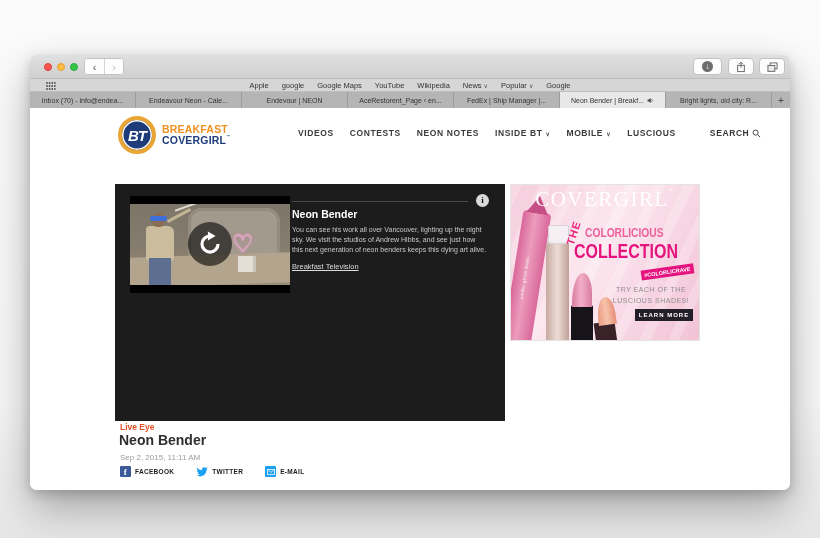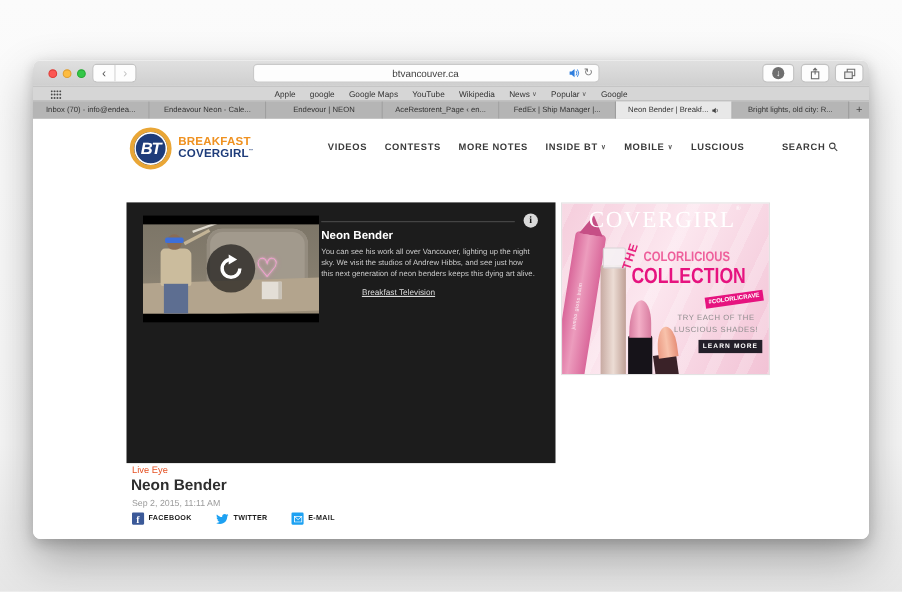--- a/index.html
+++ b/index.html
@@ -89,21 +89,21 @@
   .heart-stand { position:absolute; left:108px; top:52px; width:18px; height:16px; background:#e3ded6; box-shadow:inset -3px 0 0 #c9c3b8; }
   .replay { position:absolute; left:58px; top:26px; width:44px; height:44px; border-radius:50%;
             background:rgba(8,8,8,.62); display:flex; align-items:center; justify-content:center; }
   .vdivider { position:absolute; left:177px; top:17px; width:176px; height:1px; background:#4a4a4a; }
   .info-circle { position:absolute; left:361px; top:10px; width:13px; height:13px; border-radius:50%;
                  background:#d9d9d9; color:#141414; font-family:"Liberation Serif",serif;
                  font-weight:700; font-size:9px; line-height:13px; text-align:center; }
   .vcol { position:absolute; left:177px; top:10px; width:197px; }
   .vtitle { margin-top:14px; font-size:10.5px; font-weight:700; color:#fff; }
   .vdesc { margin-top:5px; font-size:7px; line-height:1.45; color:#c9c9c9; width:195px; }
-  .vlink { display:inline-block; margin-top:6px; font-size:7.5px; color:#dcdcdc; text-decoration:underline;margin-left:37px; }
+  .vlink { display:inline-block; margin-top:6px; font-size:7.5px; color:#dcdcdc; text-decoration:underline; }
 
   
   .ad { position:absolute; left:480px; top:76px; width:190px; height:157px; overflow:hidden;
         border:1px solid #e3e3e3;
         background:linear-gradient(118deg,#f5cddc 0%,#fce7ef 45%,#f2c2d5 100%); }
   .ad::after { content:""; position:absolute; inset:0;
         background:repeating-linear-gradient(115deg, rgba(255,255,255,.22) 0 10px, transparent 10px 26px); }
   .ad > * { position:absolute; z-index:2; }
   .ad-brand { left:0; top:2px; width:100%; text-align:center; font-family:"Liberation Serif",serif;
               font-size:21px; color:#fff; letter-spacing:1.5px; font-weight:400; }
@@ -134,21 +134,21 @@
   .p-lip1-bullet { left:61px; top:88px; width:20px; height:34px;
              background:linear-gradient(90deg,#d87ca0,#f3afc7 45%,#d87ca0);
              border-radius:55% 45% 0 0 / 90% 60% 0 0; }
   .p-lip1-base { left:60px; top:120px; width:22px; height:40px; background:#161319; border-radius:2px; }
   .p-lip2-bullet { left:86px; top:112px; width:18px; height:28px; transform:rotate(-8deg);
              background:linear-gradient(90deg,#eb9b84,#f8c2ab 50%,#e68f78);
              border-radius:55% 45% 0 0 / 85% 60% 0 0; }
   .p-lip2-base { left:84px; top:137px; width:21px; height:22px; background:#3a2228; transform:rotate(-8deg); }
 
   
-  .cat { position:absolute; left:90px; top:314px; font-size:8.5px; font-weight:400; color:#e55325; }
+  .cat { position:absolute; left:90px; top:314px; font-size:8.5px; font-weight:700; color:#e55325; }
   .atitle { position:absolute; left:89px; top:324px; font-size:14px; font-weight:600; color:#2e2e2e; }
   .adate { position:absolute; left:90px; top:345px; font-size:8px; color:#9b9b9b; }
   .share { position:absolute; left:90px; top:358px; display:flex; align-items:center; gap:22px; }
   .share-btn { display:flex; align-items:center; gap:4px; font-size:6.5px; font-weight:700;
                letter-spacing:.3px; color:#1c1c1c; }
   .fb-icon { width:11px; height:11px; background:#3b5998; border-radius:1px; color:#fff;
              font-family:"Liberation Serif",serif; font-weight:700; font-size:9px;
              display:flex; align-items:flex-end; justify-content:center; line-height:10px; }
   .mail-icon { width:11px; height:11px; background:#1da1f2; border-radius:1px;
                display:flex; align-items:center; justify-content:center; }
@@ -161,30 +161,20 @@
 
     <div class="toolbar">
       <div class="lights">
         <span class="light red"></span>
         <span class="light yellow"></span>
         <span class="light green"></span>
       </div>
       <div class="navseg">
         <span class="nbtn">‹</span>
         <span class="nbtn">›</span>
-      </div>
-      <div class="addr">
-        <span class="url">btvancouver.ca</span>
-        <span class="aicons">
-          <svg width="10" height="9" viewBox="0 0 12 10">
-            <path d="M1 3.2 H3.2 L6.4 .6 V9.4 L3.2 6.8 H1 Z" fill="#2e7ede"></path>
-            <path d="M8 2.5 Q10 5 8 7.5 M9.5 1 Q12.5 5 9.5 9" stroke="#2e7ede" stroke-width="1" fill="none"></path>
-          </svg>
-          <span class="reload-glyph">↻</span>
-        </span>
       </div>
       <div class="toolbtn tb-dl">
         <span class="dl-circle">↓</span>
       </div>
       <div class="toolbtn tb-share">
         <svg width="10" height="12" viewBox="0 0 12 14">
           <rect x="2" y="5" width="8" height="7.5" fill="none" stroke="#6b6b6b" stroke-width="1.2"></rect>
           <line x1="6" y1="1.5" x2="6" y2="8" stroke="#6b6b6b" stroke-width="1.2"></line>
           <polyline points="3.8,3.4 6,1.2 8.2,3.4" fill="none" stroke="#6b6b6b" stroke-width="1.2"></polyline>
         </svg>
@@ -282,21 +272,21 @@
       </div>
 
       <div class="mainnav">
         <span class="nav-item">
             <span>VIDEOS</span>
           </span>
         <span class="nav-item">
             <span>CONTESTS</span>
           </span>
         <span class="nav-item">
-            <span>MORE NOTES</span>
+            <span>NEON NOTES</span>
           </span>
         <span class="nav-item">
             <span>INSIDE BT</span>
             <span class="chev">∨</span>
           </span>
         <span class="nav-item">
             <span>MOBILE</span>
             <span class="chev">∨</span>
           </span>
         <span class="nav-item">

